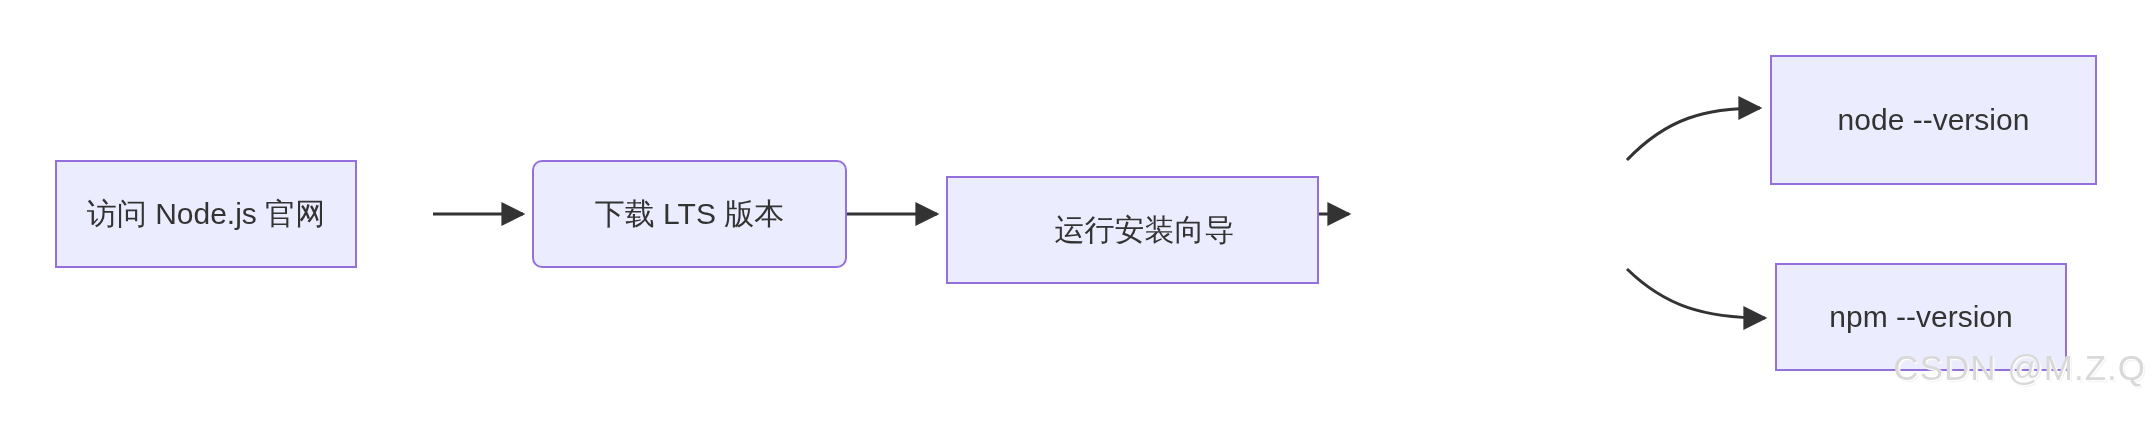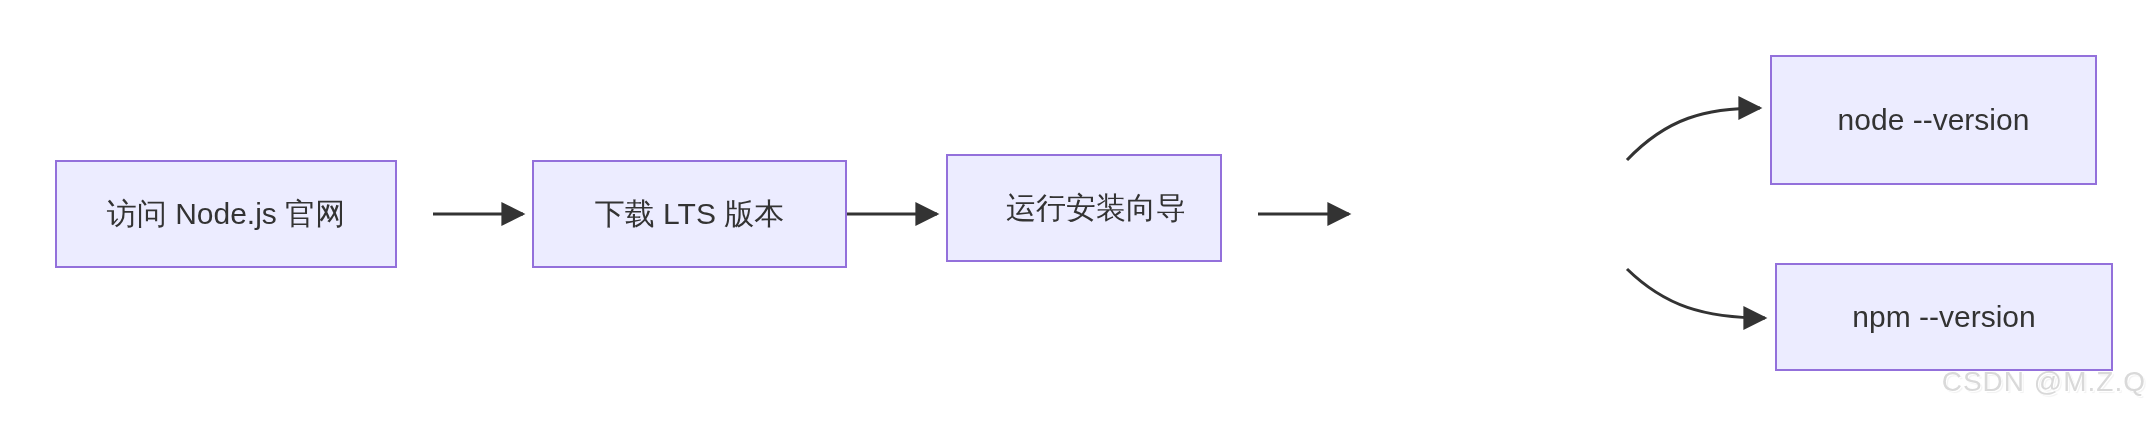--- a/index.html
+++ b/index.html
@@ -25,30 +25,30 @@
     position:absolute;
     box-sizing:border-box;
     background:var(--node-fill);
     border:2px solid var(--node-border);
     display:flex;align-items:center;justify-content:center;
     color:var(--text-color);
     font-size:30px;
     line-height:1.2;
     white-space:nowrap;
   }
-  .n1{left:55px;top:160px;width:342px;height:108px;}
-  .n2{left:532px;top:160px;width:315px;height:108px;}
-  .n3{left:946px;top:154px;width:276px;height:108px;padding-left:24px;}
+  .n1{left:55px;top:160px;width:302px;height:108px;}
+  .n2{left:532px;top:160px;width:315px;height:108px;border-radius:10px;}
+  .n3{left:946px;top:176px;width:373px;height:108px;padding-left:24px;}
   .n4{left:1358px;top:160px;width:314px;height:108px;}
   .n5{left:1770px;top:55px;width:327px;height:130px;}
-  .n6{left:1775px;top:263px;width:338px;height:108px;}
+  .n6{left:1775px;top:263px;width:292px;height:108px;}
   .watermark{
     position:absolute;
-    right:6px;top:366px;
-    font-size:28px;
+    right:6px;top:348px;
+    font-size:35px;
     color:var(--watermark-color);
     text-shadow:1px 1px 0 #ffffff,2px 2px 1px #f2f2f2;
     letter-spacing:1px;
     white-space:nowrap;
   }
 </style>
 </head>
 <body>
 
 <div class="canvas">

